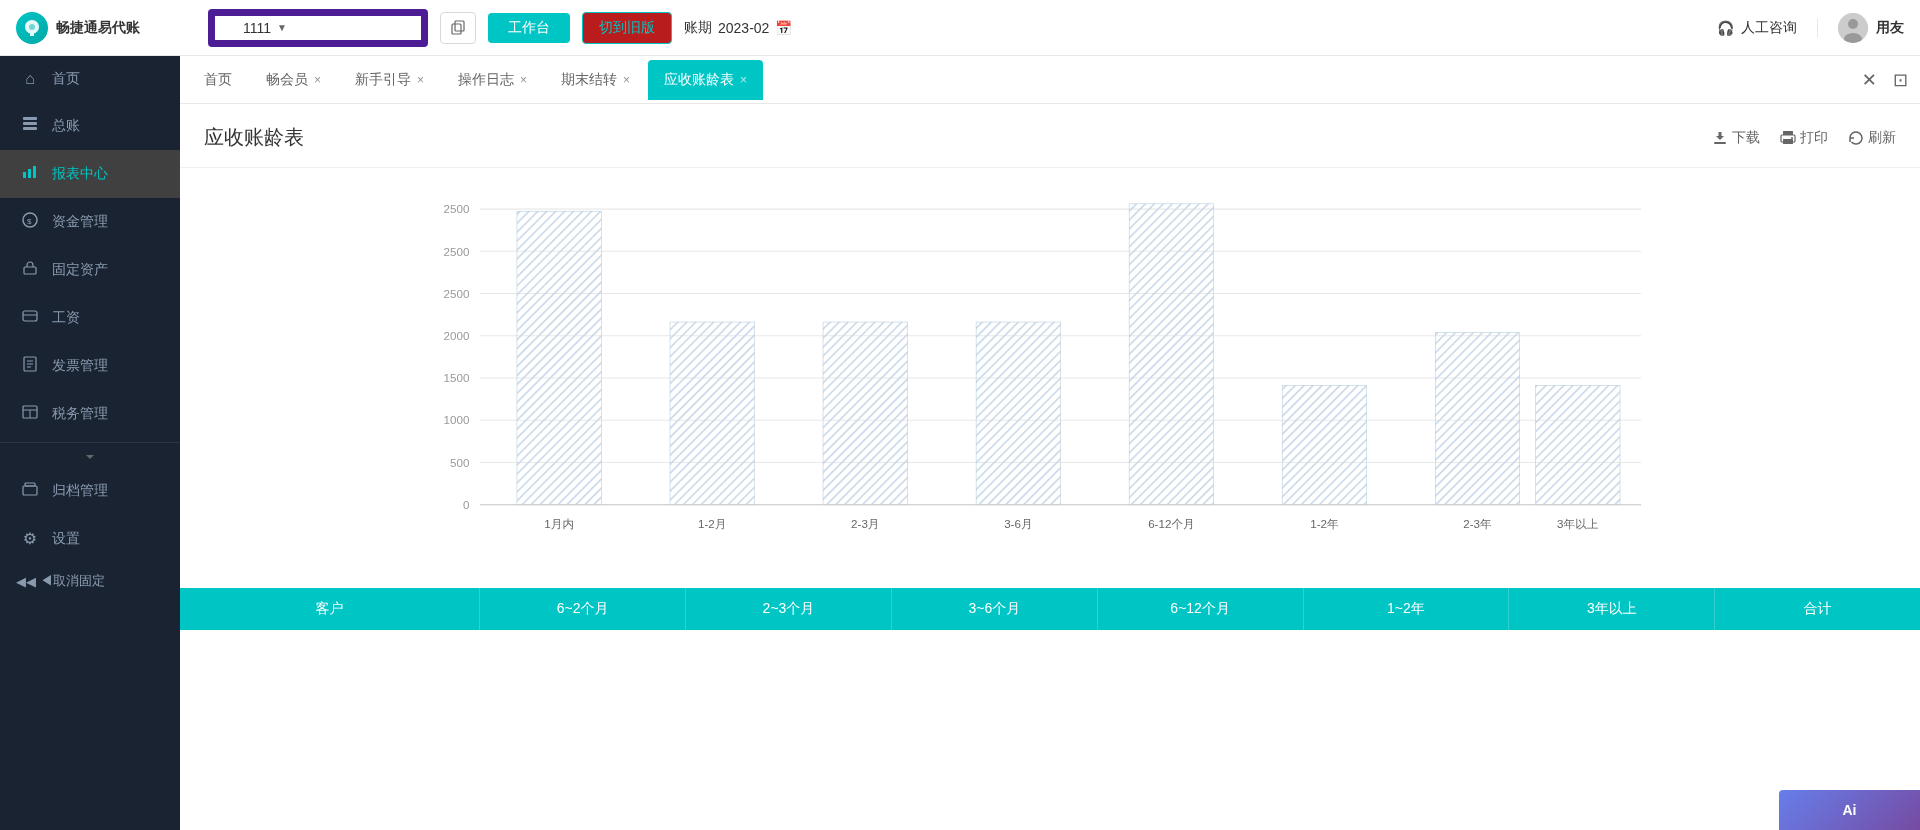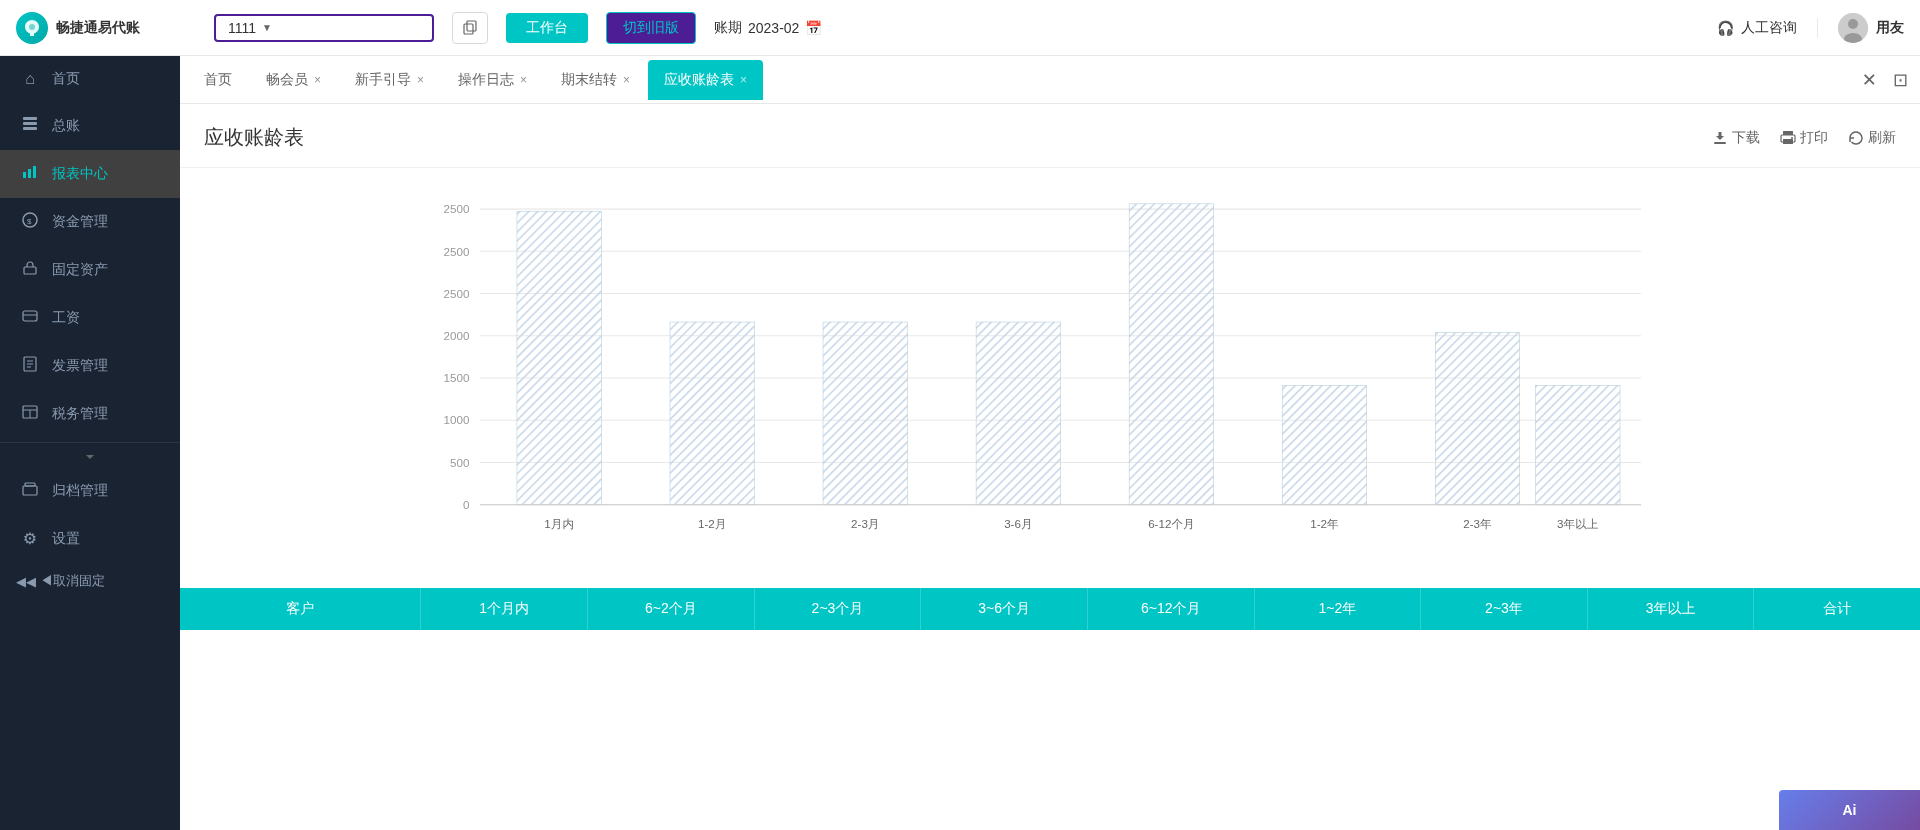--- a/index.html
+++ b/index.html
@@ -6,21 +6,21 @@
     body { font-family: 'Microsoft YaHei', Arial, sans-serif; font-size: 14px; background: #f0f2f5; overflow: hidden; width: 1920px; height: 830px; }
 
     
     .header {
       height: 56px;
       background: #fff;
       display: flex;
       align-items: center;
       border-bottom: 1px solid #e8e8e8;
       padding: 0 16px;
-      gap: 18px;
+      gap: 12px;
       position: fixed;
       top: 0; left: 0; right: 0;
       z-index: 100;
     }
     .logo-area {
       width: 180px;
       display: flex;
       align-items: center;
       gap: 8px;
       flex-shrink: 0;
@@ -28,39 +28,39 @@
     .logo-icon {
       width: 32px; height: 32px;
       background: linear-gradient(135deg, #00c5c5, #00a8a8);
       border-radius: 50%;
       display: flex; align-items: center; justify-content: center;
       color: white; font-size: 12px; font-weight: bold;
     }
     .logo-text { color: #333; font-size: 14px; font-weight: bold; }
     .company-selector {
       display: flex; align-items: center; gap: 6px;
-      border: 2px solid #4c1d95; border-radius: 4px;
-      padding: 4px 12px; cursor: pointer; min-width: 220px;
+      border: 7px solid #4c1d95; border-radius: 4px;
+      padding: 4px 28px; cursor: pointer; min-width: 220px;
       background: #fff;
     }
     .company-name { color: #333; font-size: 14px; }
     .chevron-down { color: #666; font-size: 10px; }
     .copy-btn {
       width: 36px; height: 32px;
       border: 1px solid #d9d9d9; border-radius: 4px;
       display: flex; align-items: center; justify-content: center;
       cursor: pointer; background: #fff; color: #666;
     }
     .workbench-btn {
       background: #00c5c5; color: white; border: none;
       padding: 6px 20px; border-radius: 4px; cursor: pointer;
       font-size: 14px;
     }
     .switch-old-btn {
-      border: 1px solid #00c5c5; color: #00c5c5; background: #4c1d95;
+      border: 1px solid #00c5c5; color: #00c5c5; background: #b91c1c;
       padding: 6px 16px; border-radius: 4px; cursor: pointer; font-size: 14px;
     }
     .period-area { display: flex; align-items: center; gap: 6px; color: #333; }
     .period-label { font-size: 14px; }
     .period-value { font-size: 14px; color: #333; }
     .calendar-icon { color: #00c5c5; cursor: pointer; }
     .header-right { margin-left: auto; display: flex; align-items: center; gap: 20px; }
     .consult-area { display: flex; align-items: center; gap: 6px; color: #333; cursor: pointer; }
     .user-area { display: flex; align-items: center; gap: 8px; cursor: pointer; }
     .avatar { width: 30px; height: 30px; border-radius: 50%; background: #ccc; display: flex; align-items: center; justify-content: center; overflow: hidden; }
@@ -472,27 +472,25 @@
 
           <rect x="1060" y="187" width="80" height="113" fill="url(#hatch)" stroke="#b0c8d8" stroke-width="0.5"></rect>
           <text x="1100" y="322" text-anchor="middle" font-size="11" fill="#666">3年以上</text>
 
           <line x1="60" y1="300" x2="1160" y2="300" stroke="#ccc" stroke-width="1"></line>
         </svg>
       </div>
 
       <div class="bottom-table-header">
         <div class="table-header-cell">客户</div>
-        <div class="table-header-cell">1个月内</div>
         <div class="table-header-cell">6~2个月</div>
         <div class="table-header-cell">2~3个月</div>
         <div class="table-header-cell">3~6个月</div>
         <div class="table-header-cell">6~12个月</div>
         <div class="table-header-cell">1~2年</div>
-        <div class="table-header-cell">2~3年</div>
         <div class="table-header-cell">3年以上</div>
         <div class="table-header-cell">合计</div>
       </div>
     </div>
   </div>
 </div>
 
 <div class="ai-badge">
   <span>Ai</span>
 </div>

